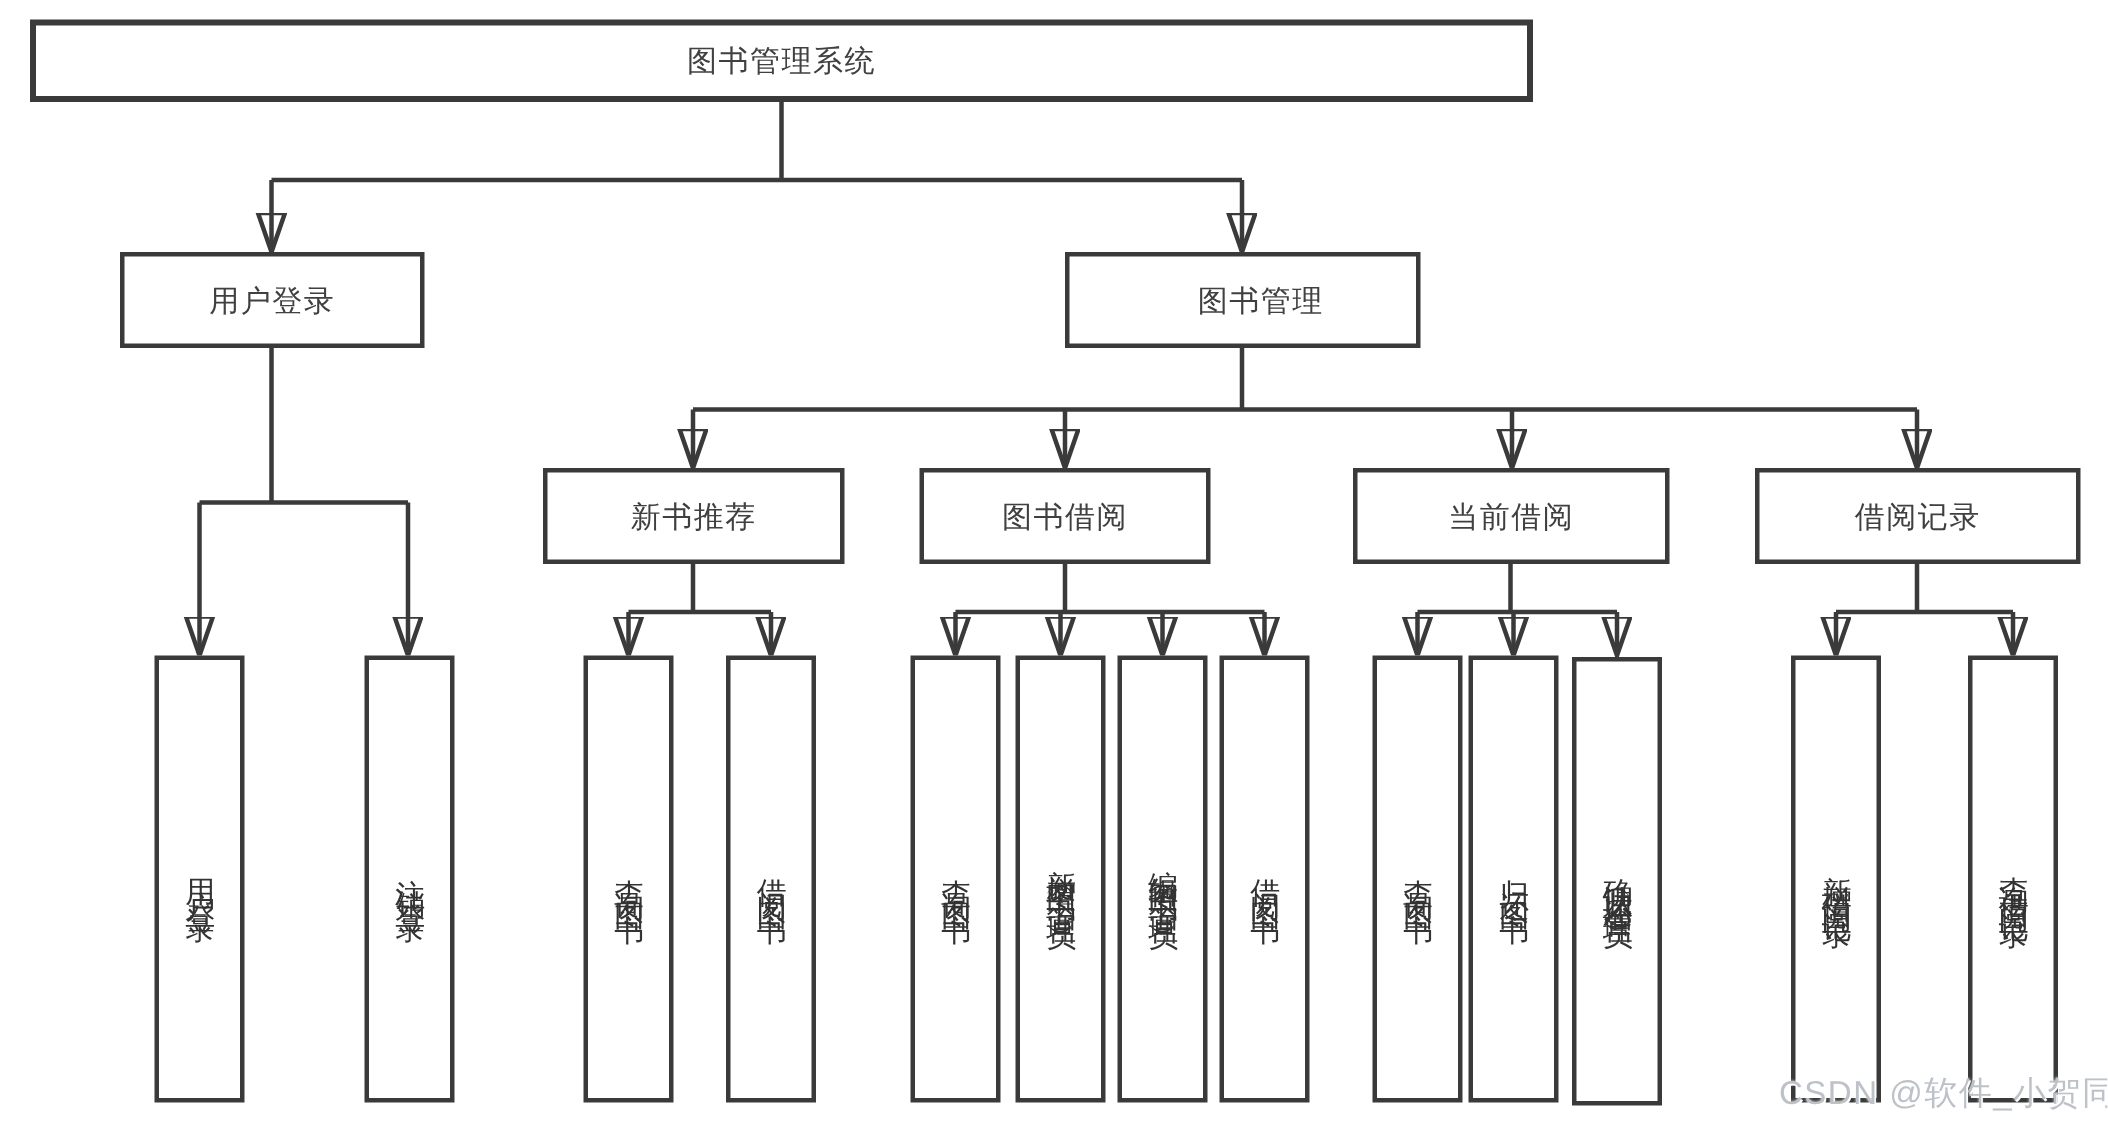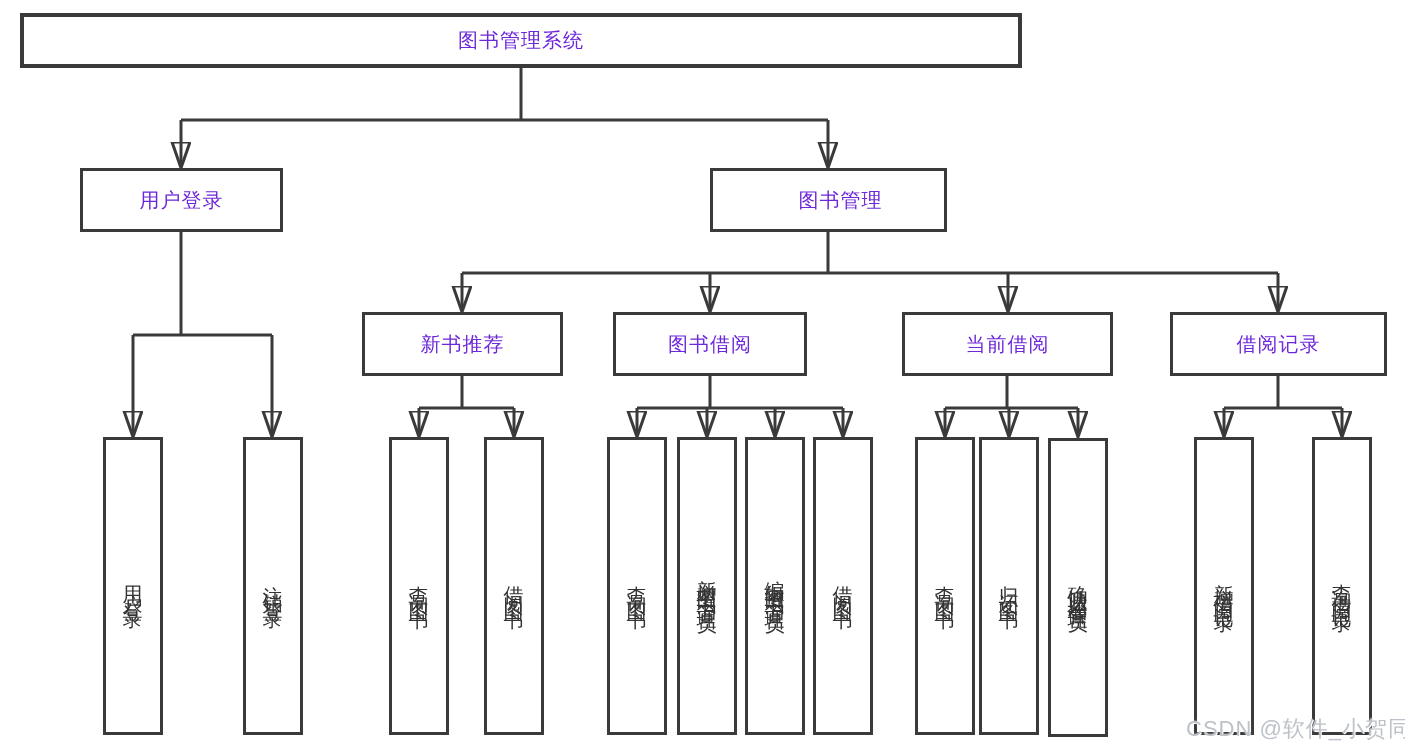--- a/index.html
+++ b/index.html
@@ -27,21 +27,21 @@
     position: absolute;
     box-sizing: border-box;
     background: #ffffff;
     border: 3px solid #3a3a3a;
     display: flex;
     align-items: center;
     justify-content: center;
     z-index: 2;
     font-size: 20px;
     letter-spacing: 1px;
-    color: #6d28d9;
+    color: #404040;
     text-align: center;
   }
   .node.root { border-width: 4px; font-size: 20px; }
   .vnode {
     position: absolute;
     box-sizing: border-box;
     background: #ffffff;
     border: 3px solid #3a3a3a;
     width: 60px;
     top: 437px;

